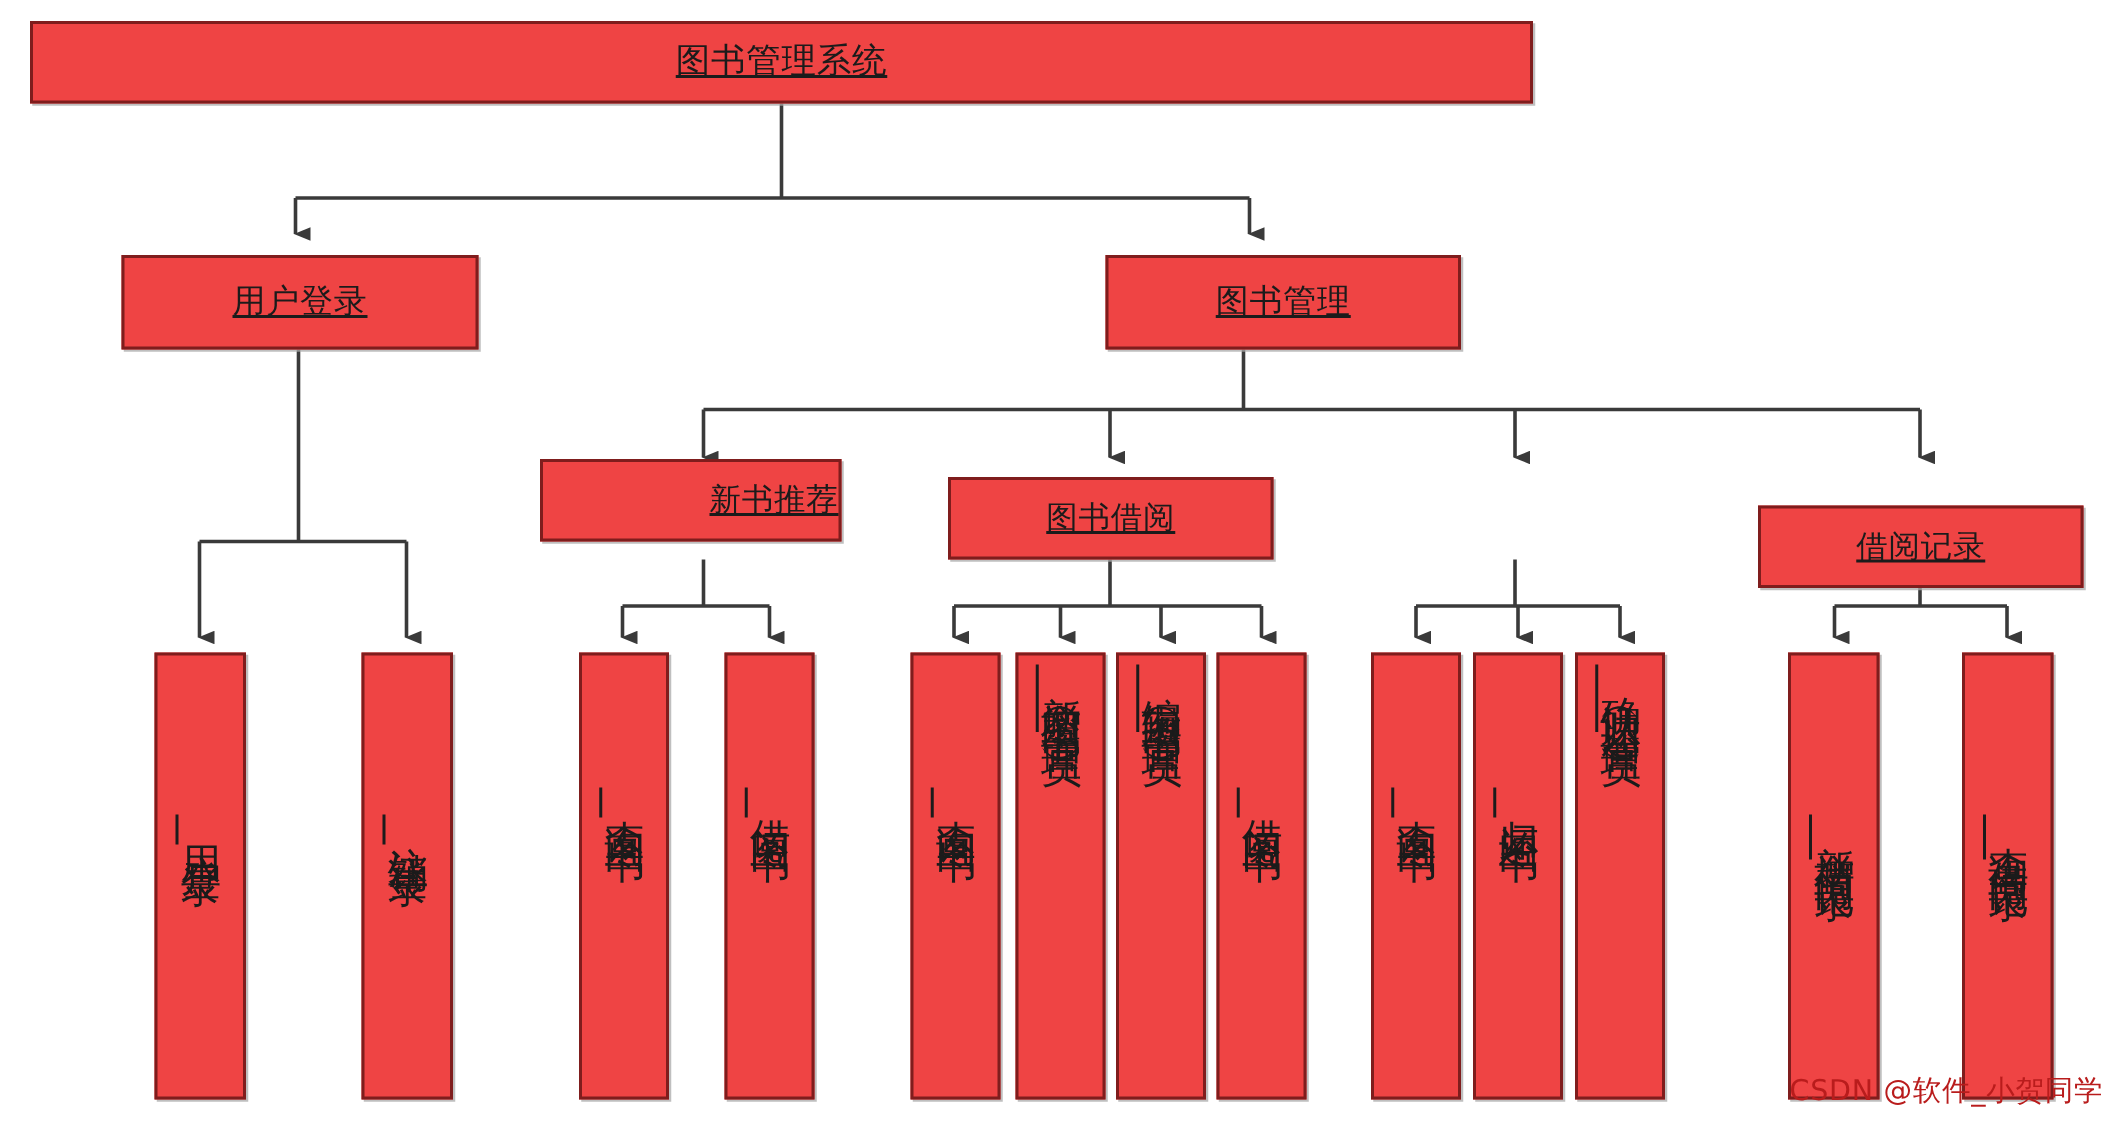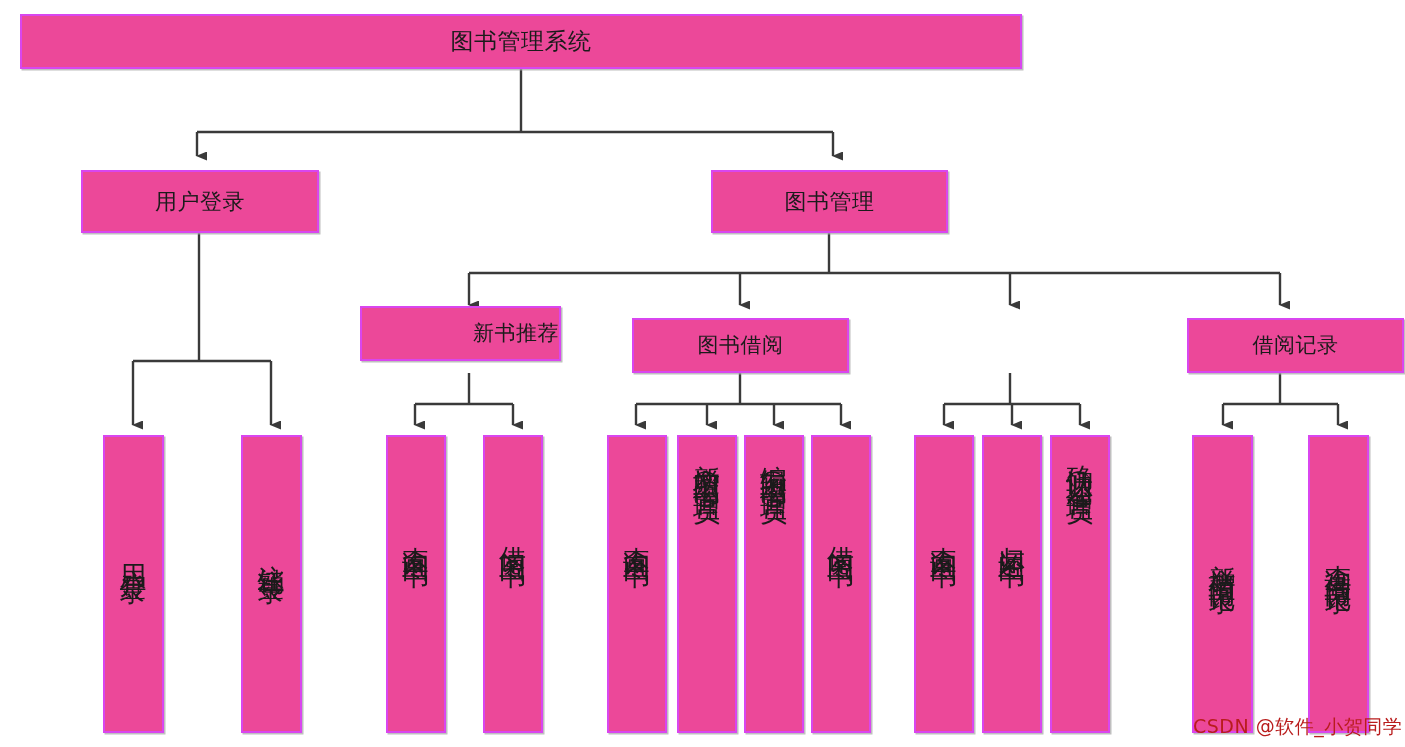--- a/index.html
+++ b/index.html
@@ -22,28 +22,29 @@
     position: absolute;
     left: 0;
     top: 0;
     width: 1405px;
     height: 747px;
     pointer-events: none;
   }
   .node {
     position: absolute;
     box-sizing: border-box;
-    background: #ec4899;
-    border: 2px solid #d946ef;
+    background: #ef4444;
+    border: 2px solid #7f1d1d;
     box-shadow: 1.5px 1.5px 0 rgba(170,170,170,0.75);
     display: flex;
     align-items: center;
     justify-content: center;
     color: #1b1b1b;
     z-index: 2;
+    text-decoration: underline;
   }
   .node .label {
     display: block;
     text-align: center;
     line-height: 1.18;
     letter-spacing: 0.5px;
     white-space: nowrap;
   }
   .node-root .label {
     font-size: 23px;
@@ -142,31 +143,31 @@
     </g>
   </svg>
 
   <div class="node node-root" style="left:20px; top:14px; width:1002px; height:55px;">
     <span class="label">图书管理系统</span>
   </div>
 
   <div class="node node-l1" style="left:81px; top:170px; width:238px; height:63px;">
     <span class="label">用户登录</span>
   </div>
-  <div class="node node-l1" style="left:711px; top:170px; width:237px; height:63px;">
+  <div class="node node-l1" style="left:737px; top:170px; width:237px; height:63px;">
     <span class="label">图书管理</span>
   </div>
 
   <div class="node node-l2" style="left:360px; top:306px; width:201px; height:55px;justify-content:flex-end;">
     <span class="label">新书推荐</span>
   </div>
   <div class="node node-l2" style="left:632px; top:318px; width:217px; height:55px;">
     <span class="label">图书借阅</span>
   </div>
-  <div class="node node-l2" style="left:1172px; top:318px; width:217px; height:55px;margin-left:15px;">
+  <div class="node node-l2" style="left:1172px; top:337px; width:217px; height:55px;">
     <span class="label">借阅记录</span>
   </div>
 
   <div class="node node-leaf midshort" style="left:103px; top:435px; width:61px; height:298px;">
     <span class="label">用户登录</span>
   </div>
   <div class="node node-leaf midshort" style="left:241px; top:435px; width:61px; height:298px;">
     <span class="label">注销登录</span>
   </div>
 

